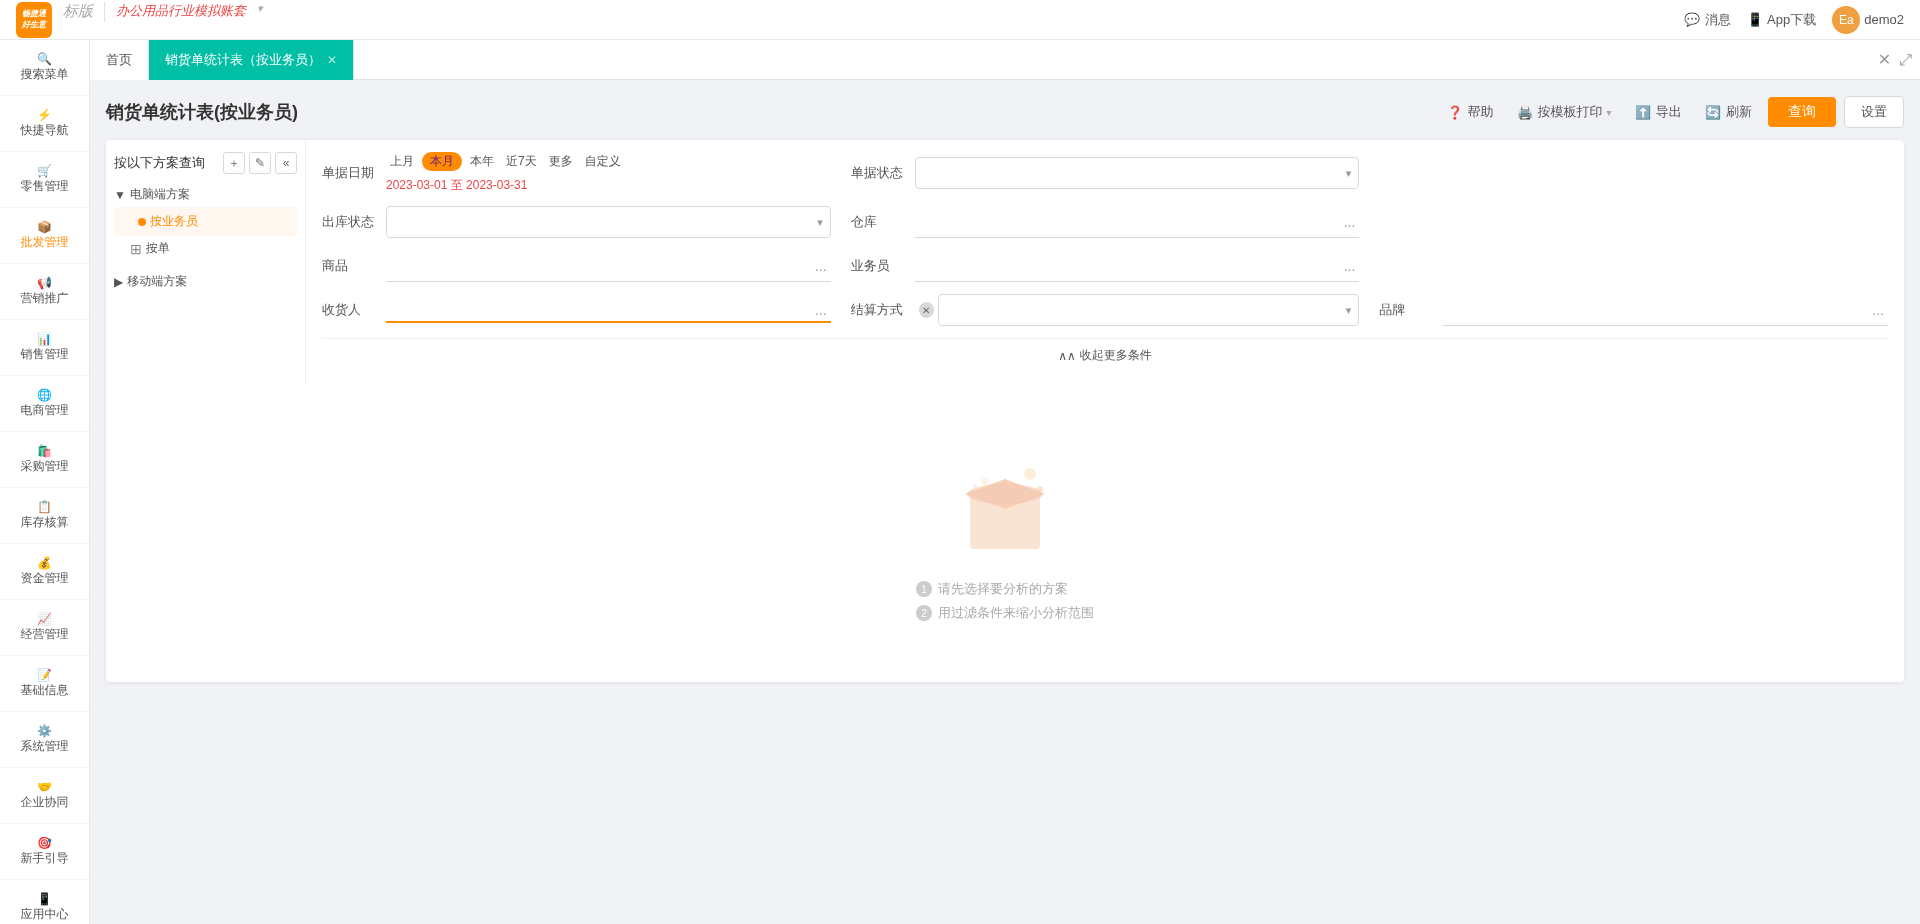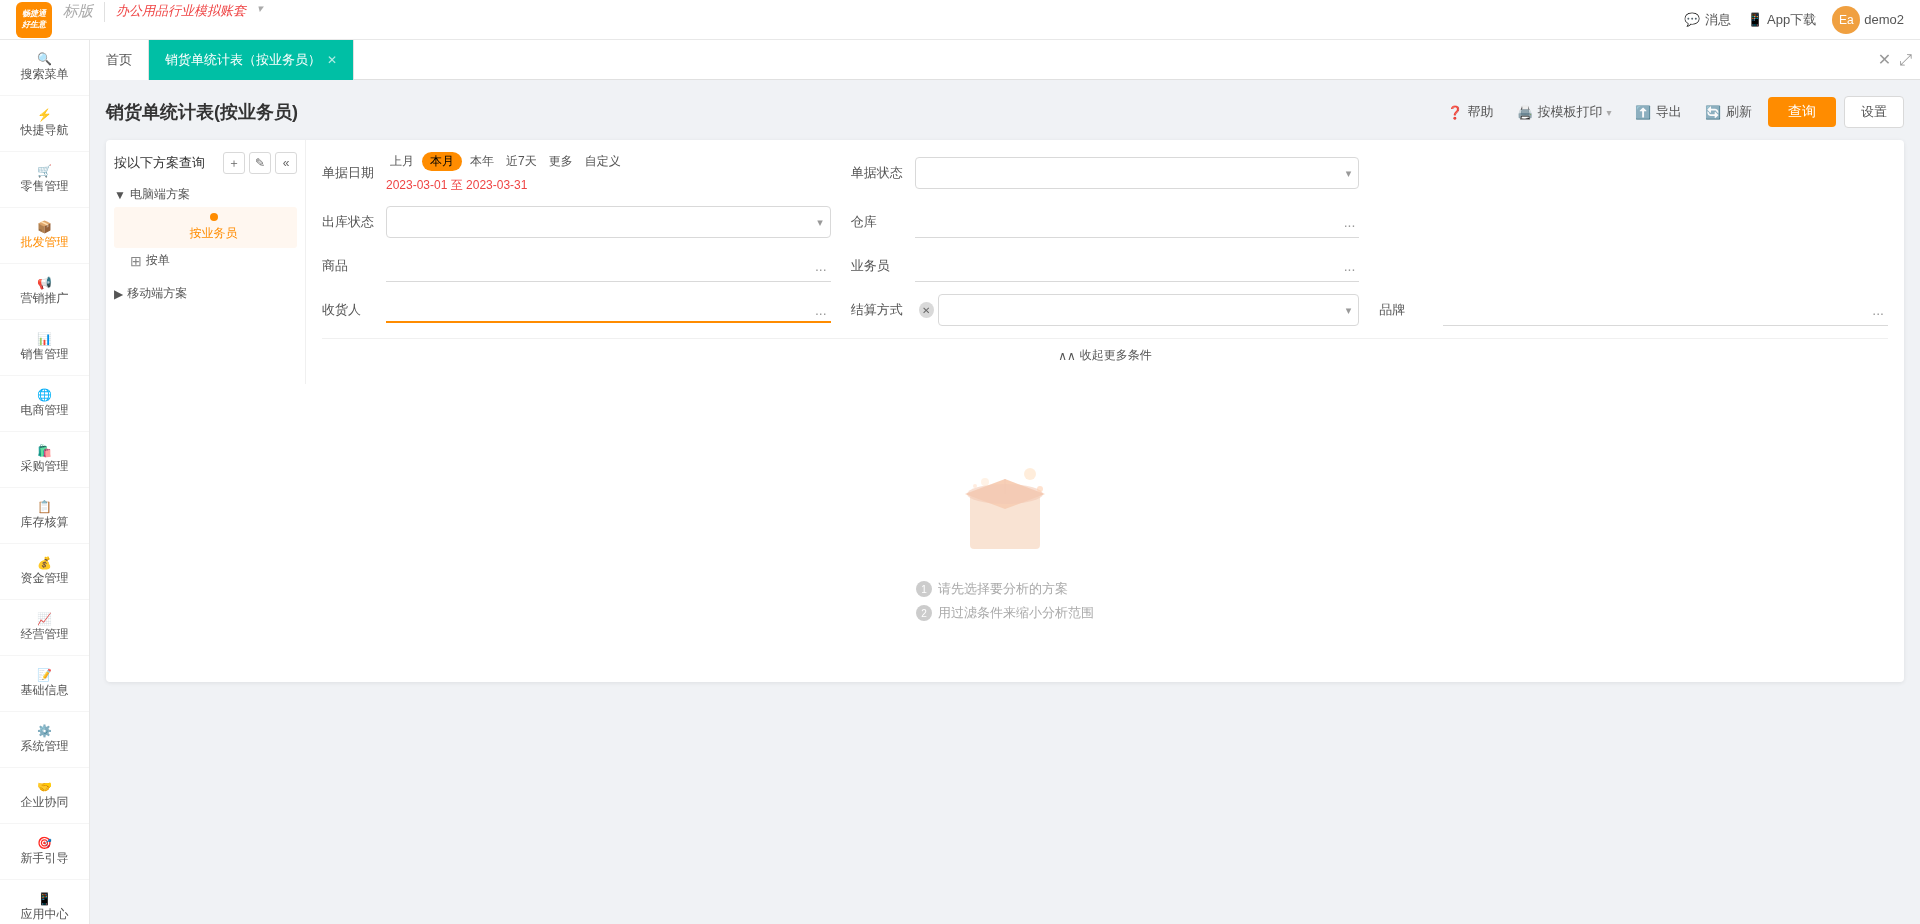--- a/index.html
+++ b/index.html
@@ -47,39 +47,39 @@
     
     .filter-area { display: flex; margin-top: 12px; }
     .scheme-panel { width: 200px; border-right: 1px solid #f0f0f0; padding: 12px 8px; flex-shrink: 0; }
     .scheme-panel-title { font-size: 13px; color: #333; margin-bottom: 8px; display: flex; align-items: center; justify-content: space-between; }
     .scheme-panel-title-text { font-weight: 500; }
     .scheme-actions { display: flex; gap: 4px; }
     .scheme-action-btn { width: 22px; height: 22px; border: 1px solid #d9d9d9; border-radius: 3px; background: #fff; cursor: pointer; display: flex; align-items: center; justify-content: center; font-size: 12px; color: #666; }
     .scheme-section { margin-top: 8px; }
     .scheme-section-header { display: flex; align-items: center; gap: 4px; font-size: 12px; color: #555; cursor: pointer; padding: 4px 0; }
     .scheme-item { padding: 6px 8px 6px 24px; font-size: 12px; color: #333; cursor: pointer; border-radius: 3px; display: flex; align-items: center; gap: 4px; }
-    .scheme-item.active { color: #ff8c00; background: #fff7f0; flex-direction: column; }
+    .scheme-item.active { color: #ff8c00; background: #fff7f0; }
     .scheme-item .dot { width: 8px; height: 8px; border-radius: 50%; background: #ff8c00; }
     .scheme-sub-item { padding: 4px 8px 4px 16px; font-size: 12px; color: #555; cursor: pointer; display: flex; align-items: center; gap: 4px; }
 
     
     .filter-form { flex: 1; padding: 12px 16px; }
     .filter-row { display: grid; grid-template-columns: 1fr 1fr 1fr; gap: 12px 20px; margin-bottom: 12px; align-items: center; }
     .filter-item { display: flex; align-items: center; gap: 8px; }
     .filter-label { font-size: 13px; color: #555; white-space: nowrap; min-width: 56px; }
     .filter-control { flex: 1; position: relative; }
     .filter-input { width: 100%; height: 32px; border: none; border-bottom: 1px solid #d9d9d9; outline: none; font-size: 13px; padding: 0 24px 0 4px; background: transparent; color: #333; }
     .filter-select { width: 100%; height: 32px; border: 1px solid #d9d9d9; border-radius: 4px; outline: none; font-size: 13px; padding: 0 8px; background: #fff; color: #333; cursor: pointer; appearance: none; }
     .filter-select-wrapper { position: relative; flex: 1; }
     .filter-select-wrapper::after { content: '▾'; position: absolute; right: 8px; top: 50%; transform: translateY(-50%); color: #999; pointer-events: none; font-size: 11px; }
 
     
     .date-tabs { display: flex; align-items: center; gap: 4px; margin-bottom: 4px; flex-wrap: wrap; justify-content: space-between; }
     .date-tab { font-size: 12px; color: #555; cursor: pointer; padding: 1px 4px; border-radius: 3px; }
-    .date-tab.active { background: #ff8c00; color: #000000; border-radius: 10px; padding: 1px 8px; }
+    .date-tab.active { background: #ff8c00; color: #701a75; border-radius: 10px; padding: 1px 8px; }
     .date-range-text { font-size: 12px; color: #ef4444; }
     .date-filter-group { display: flex; flex-direction: column; gap: 2px; }
 
     
     .tag-close { display: inline-flex; align-items: center; justify-content: center; width: 16px; height: 16px; border-radius: 50%; background: #d9d9d9; color: #666; font-size: 10px; cursor: pointer; margin-left: 4px; }
 
     
     .collapse-row { display: flex; justify-content: center; padding: 8px 0; border-top: 1px solid #f0f0f0; margin-top: 4px; }
     .collapse-btn { font-size: 12px; color: #555; cursor: pointer; display: flex; align-items: center; gap: 4px; background: none; border: none; }
 

